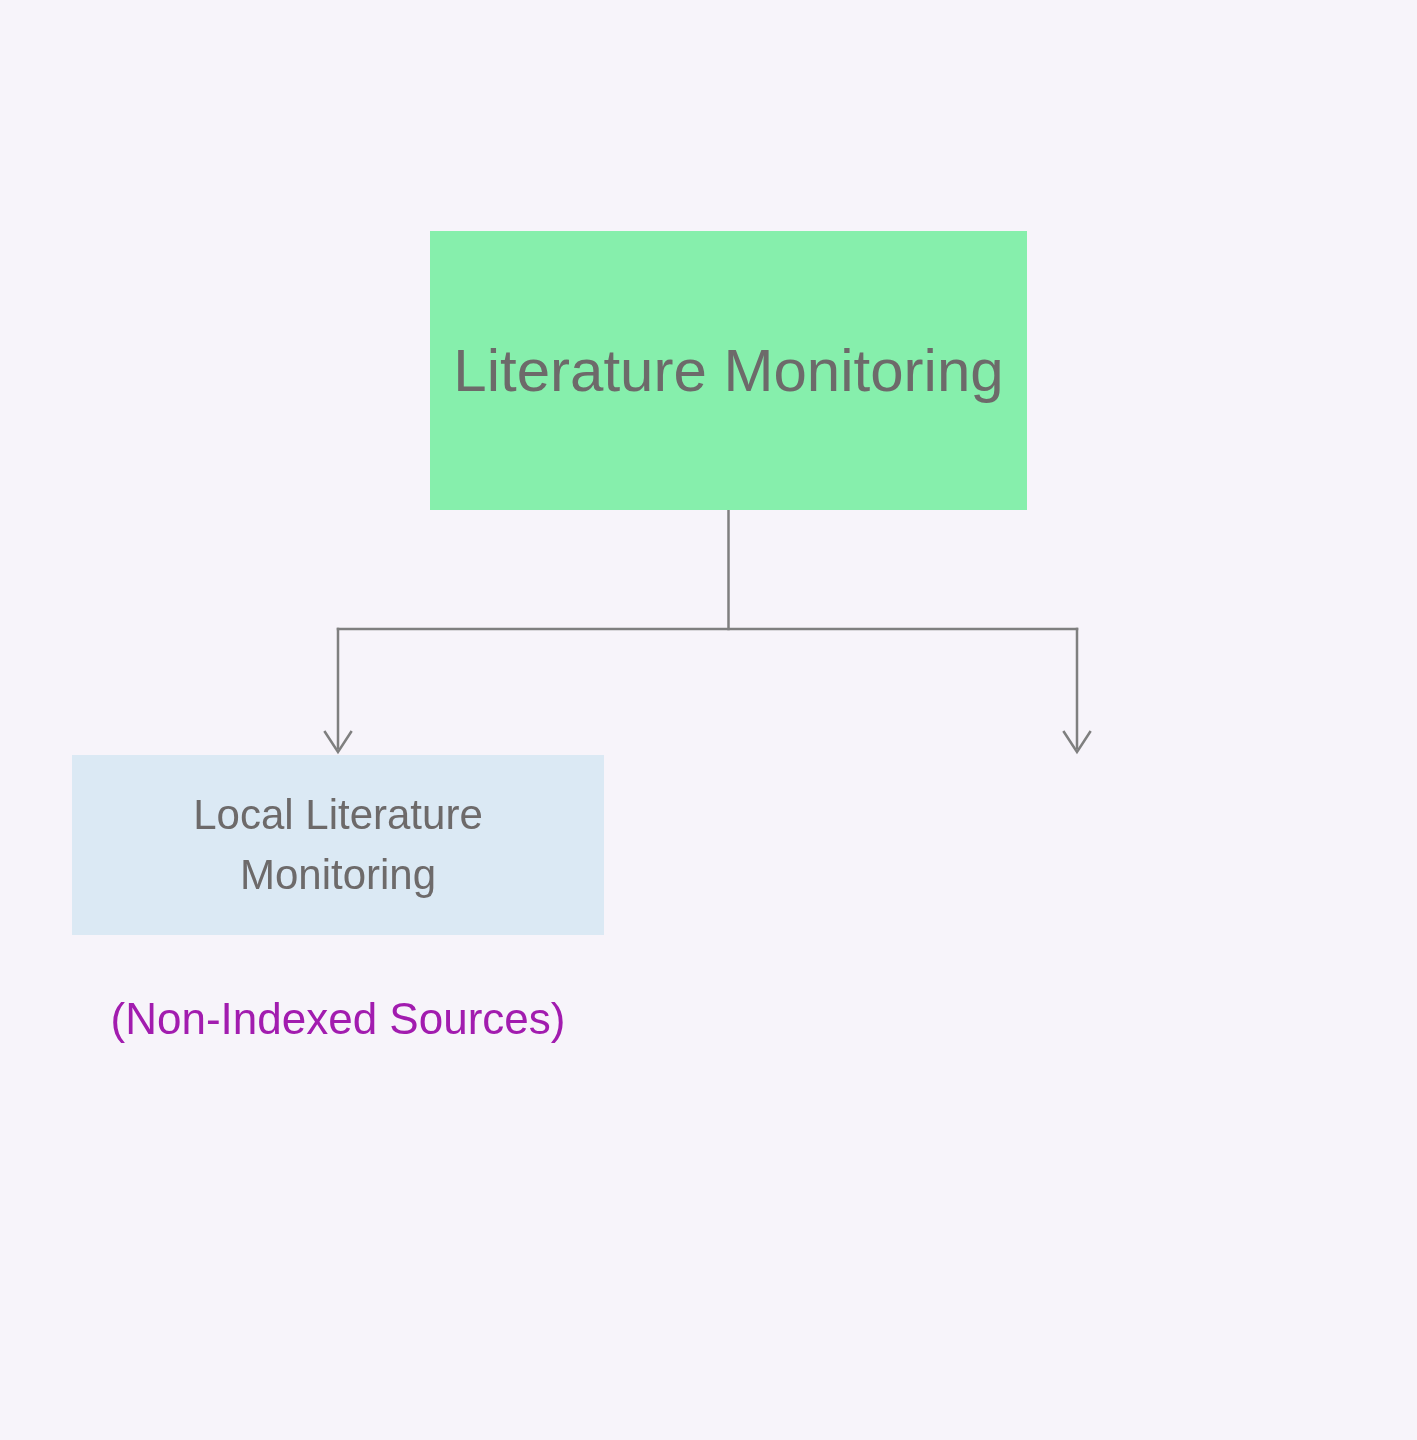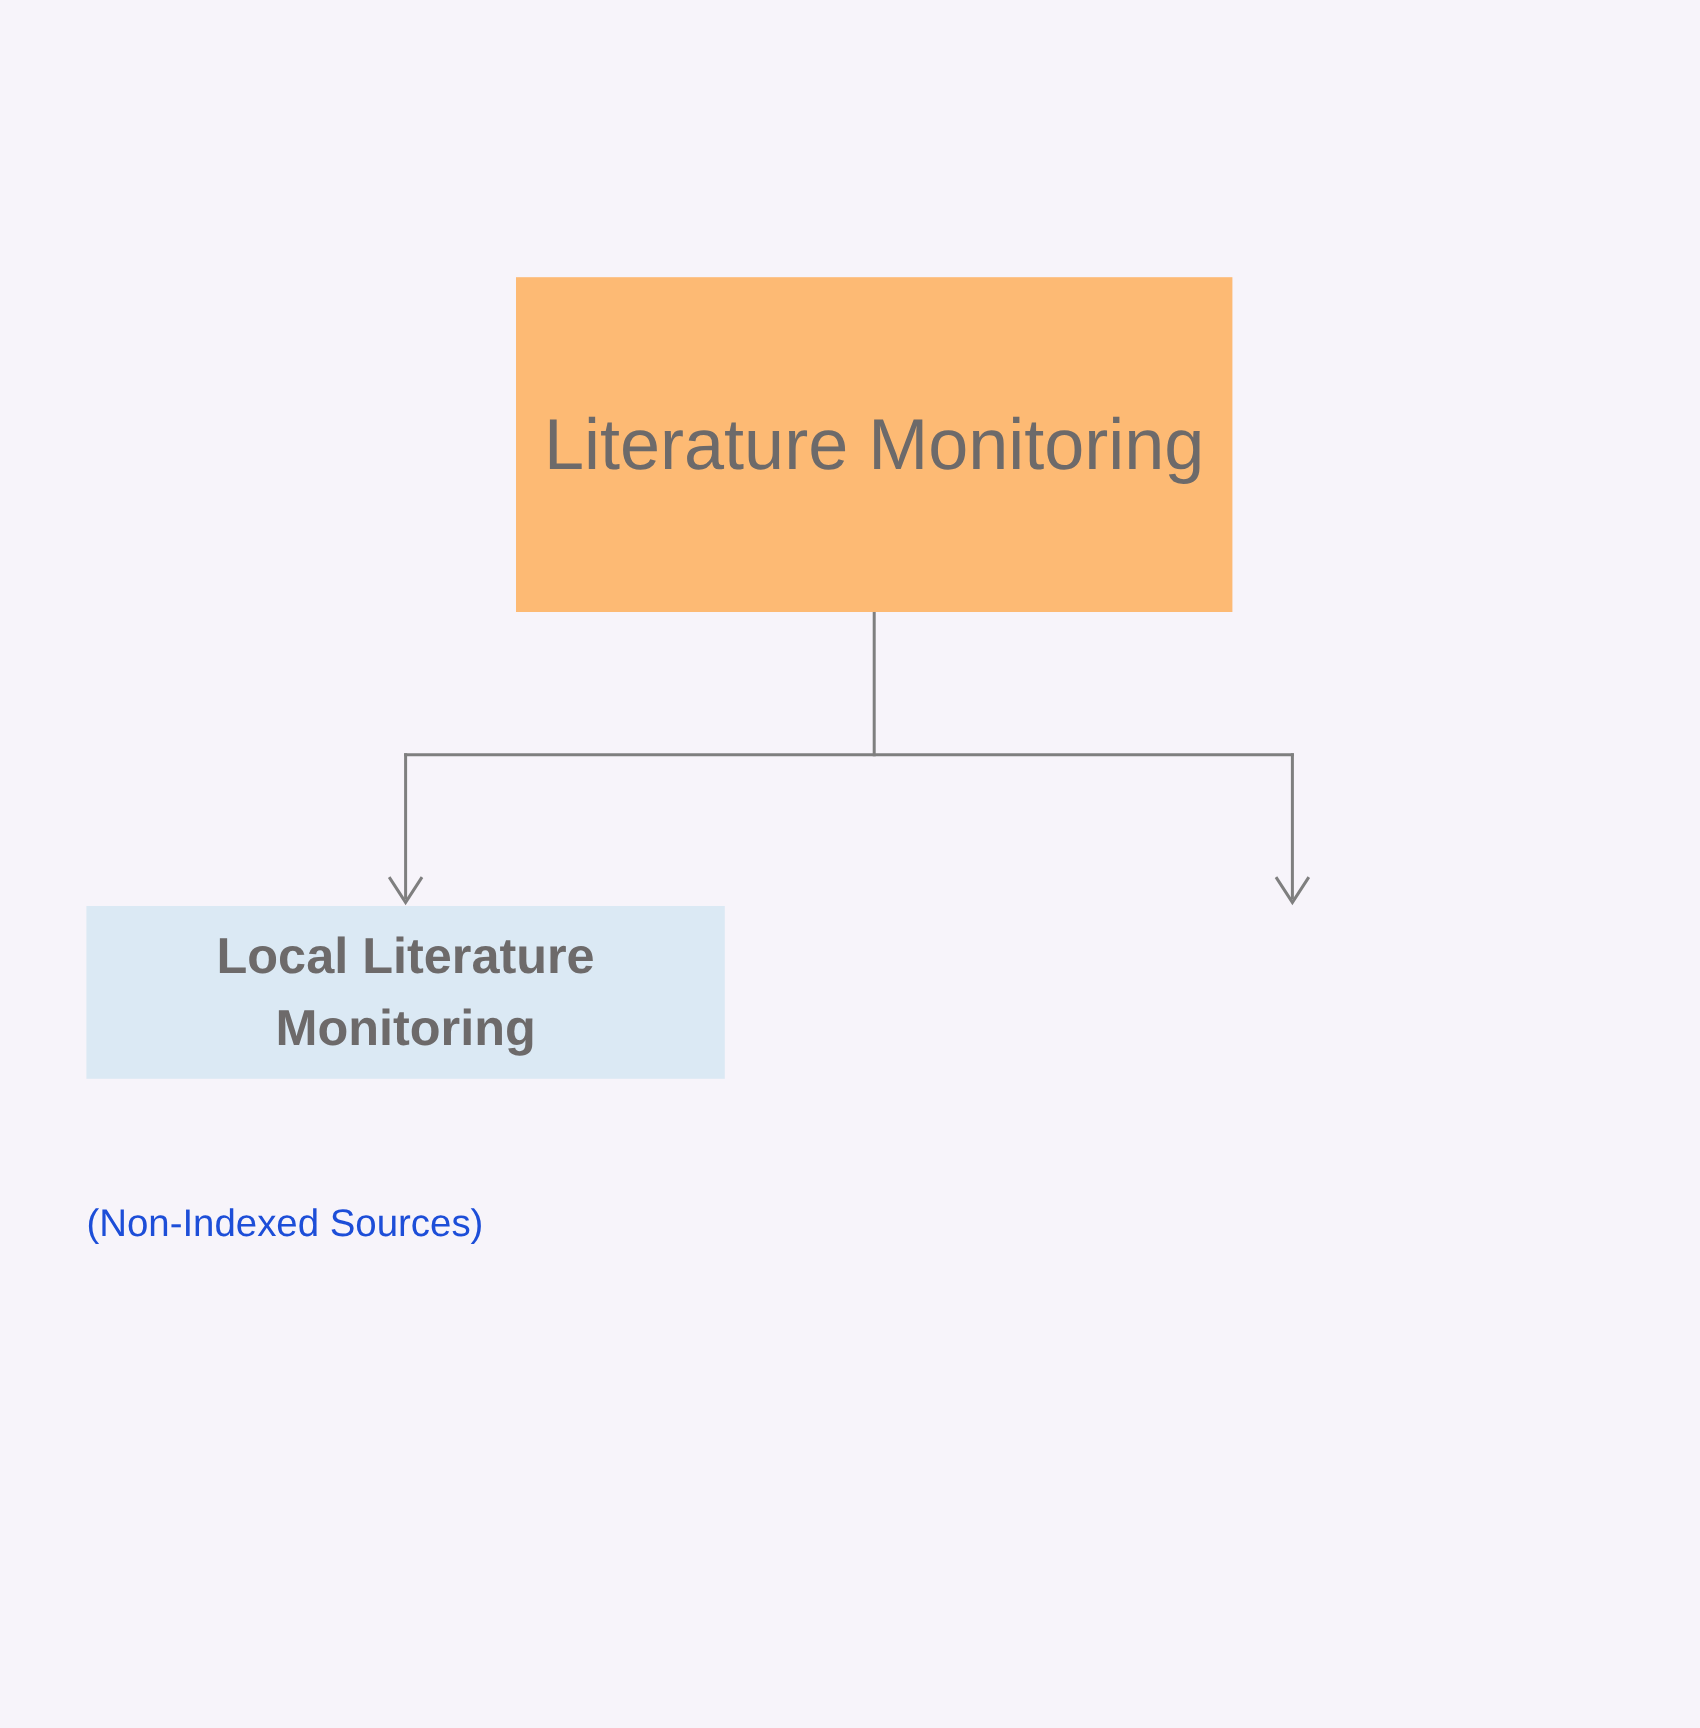--- a/index.html
+++ b/index.html
@@ -42,55 +42,55 @@
     width: 597px;
     height: 279px;
     font-size: 60px;
     line-height: 105px;
     padding: 0 20px;
     box-sizing: border-box;
   }
   .node-child {
     top: 755px;
     width: 532px;
-    height: 144px;
+    height: 180px;
     font-size: 42px;
     line-height: 60px;
     padding: 0 20px;
     box-sizing: border-box;
-    font-weight: bold;
   }
   .node-child-left  { left: 72px; }
   .node-child-right { left: 812px; }
   .caption {
     position: absolute;
     top: 998px;
     width: 532px;
-    font-size: 32px;
+    text-align: center;
+    font-size: 44px;
     line-height: 42px;
-    color: #1d4ed8;
+    color: #a21caf;
   }
   .caption-left  { left: 72px; }
   .caption-right { left: 830px; }
 </style>
 </head>
 <body>
 
 <div class="canvas" style="background-color: rgb(247, 244, 250);">
 
   <svg class="connectors" viewBox="0 0 1417 1440" xmlns="http://www.w3.org/2000/svg">
     <path d="M728.5 511 L728.5 629" stroke="#7F7F7F"></path>
     <path d="M338 629 L1077 629" stroke="#7F7F7F"></path>
     <path d="M338 629 L338 748" stroke="#7F7F7F"></path>
     <path d="M1077 629 L1077 748" stroke="#7F7F7F"></path>
     <polyline points="325,732 338,752 351,732" stroke="#7F7F7F"></polyline>
     <polyline points="1064,732 1077,752 1090,732" stroke="#7F7F7F"></polyline>
   </svg>
 
-  <div class="node node-root" style="background-color: #fdba74;">
+  <div class="node node-root" style="background-color: #86efac;">
     <span>Literature Monitoring</span>
   </div>
 
   <div class="node node-child node-child-left" style="background-color: rgb(219, 233, 244);">
     <span>Local Literature Monitoring</span>
   </div>
 
 
   <div class="caption caption-left">(Non-Indexed Sources)</div>
 

